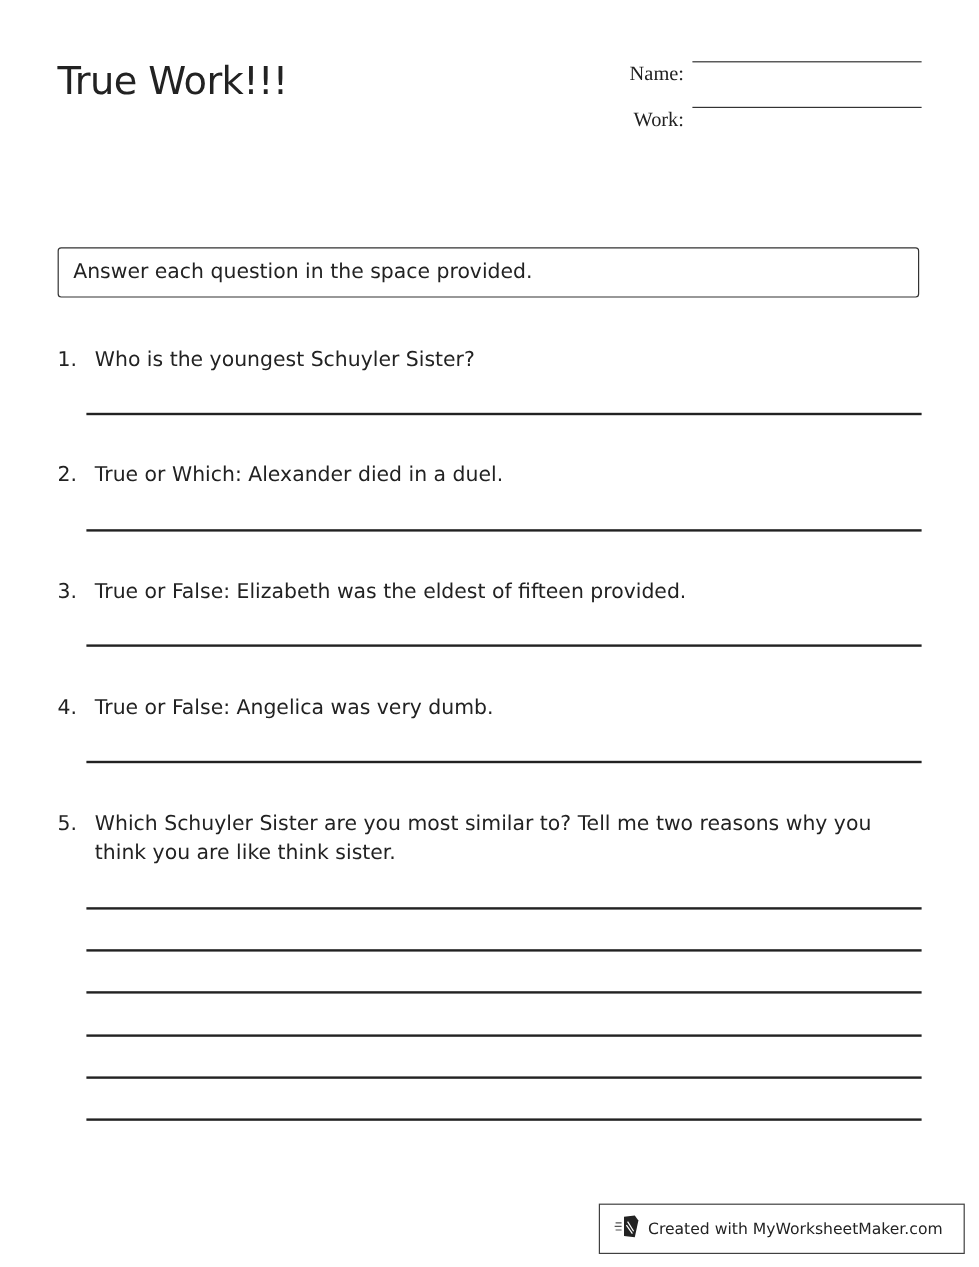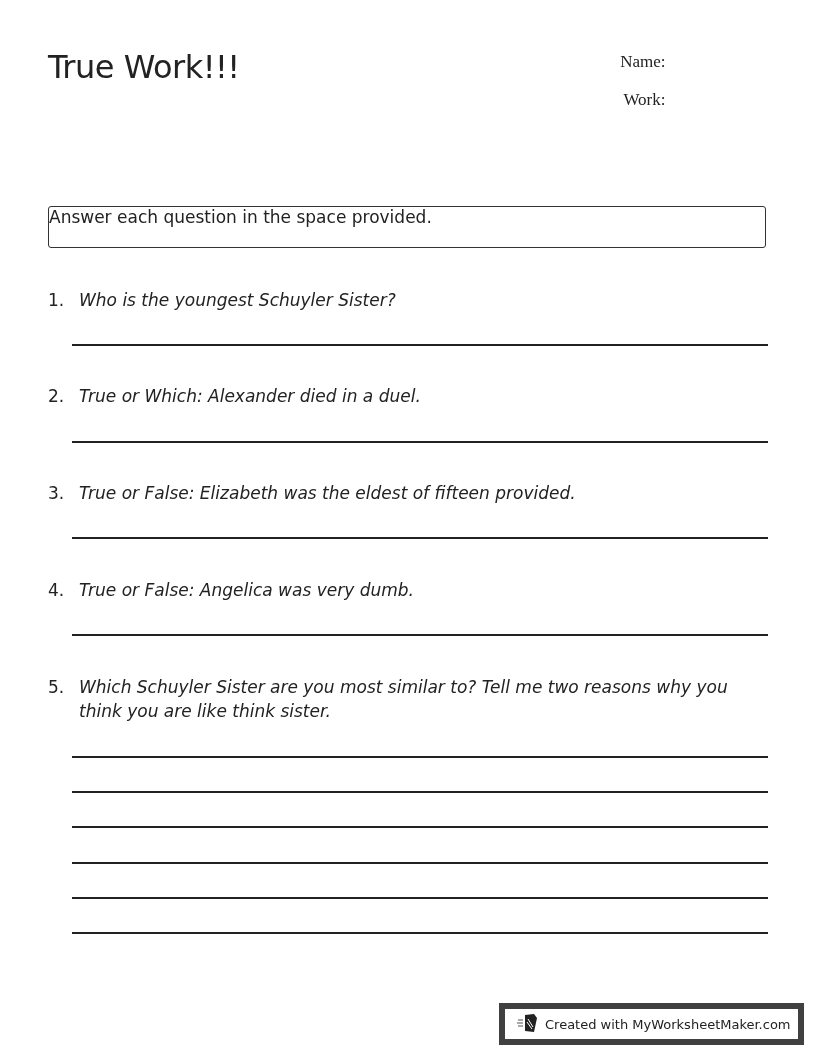--- a/index.html
+++ b/index.html
@@ -1,28 +1,28 @@
 <!DOCTYPE html>
 <html><head>
   <meta charset="utf-8">
   <style>
     html, body { margin: 0; padding: 0; background: #ffffff; }
     body { width: 816px; height: 1056px; position: relative; overflow: hidden; color: #222; font-family: "DejaVu Sans", sans-serif; }
     .title { position: absolute; left: 48px; top: 48px; font-size: 32px; font-weight: normal; color: #222; letter-spacing: -0.5px; }
     .header-fields { position: absolute; left: 440px; top: 50px; width: 328px; }
-    .field-row { display: flex; align-items: center; height: 38px; flex-direction: column; }
+    .field-row { display: flex; align-items: flex-start; height: 38px; }
     .field-label { width: 130px; text-align: right; font-family: "Liberation Serif", serif; font-size: 17px; color: #222; padding-right: 7px; line-height: 24px; margin-bottom: 4px; }
     .field-line { flex: 1; border-bottom: 1.5px solid #333; height: 1px; margin-bottom: 0; }
-    .instructions { position: absolute; left: 48px; top: 206px; width: 718px; height: 42px; border: 1px solid #333; border-radius: 3px; box-sizing: border-box; padding: 0 0; display: flex; align-items: flex-start; font-size: 17px; color: #222; }
+    .instructions { position: absolute; left: 48px; top: 206px; width: 718px; height: 42px; border: 1px solid #333; border-radius: 3px; box-sizing: border-box; padding: 0 12px; display: flex; align-items: center; font-size: 17px; color: #222; }
     .question { position: absolute; left: 48px; width: 720px; }
     .q-row { display: flex; font-size: 17px; line-height: 24px; color: #222; }
     .q-num { width: 31px; flex-shrink: 0; }
-    .q-text { flex: 1; font-style: italic; }
+    .q-text { flex: 1; }
     .answer-line { position: absolute; left: 72px; width: 696px; border-top: 2px solid #222; height: 0; }
-    .footer-badge { position: absolute; left: 499px; top: 1003px; width: 305px; height: 42px; border: 6px solid #404040; box-sizing: border-box; display: flex; align-items: center; padding-left: 12px; font-size: 13px; color: #222; }
+    .footer-badge { position: absolute; left: 499px; top: 1003px; width: 305px; height: 42px; border: 1px solid #404040; box-sizing: border-box; display: flex; align-items: center; padding-left: 12px; font-size: 13px; color: #222; }
     .footer-badge svg { margin-right: 6px; }
   </style>
 </head>
 <body>
 
 <div>
 
   <div class="title">True Work!!!</div>
 
   <div class="header-fields">

